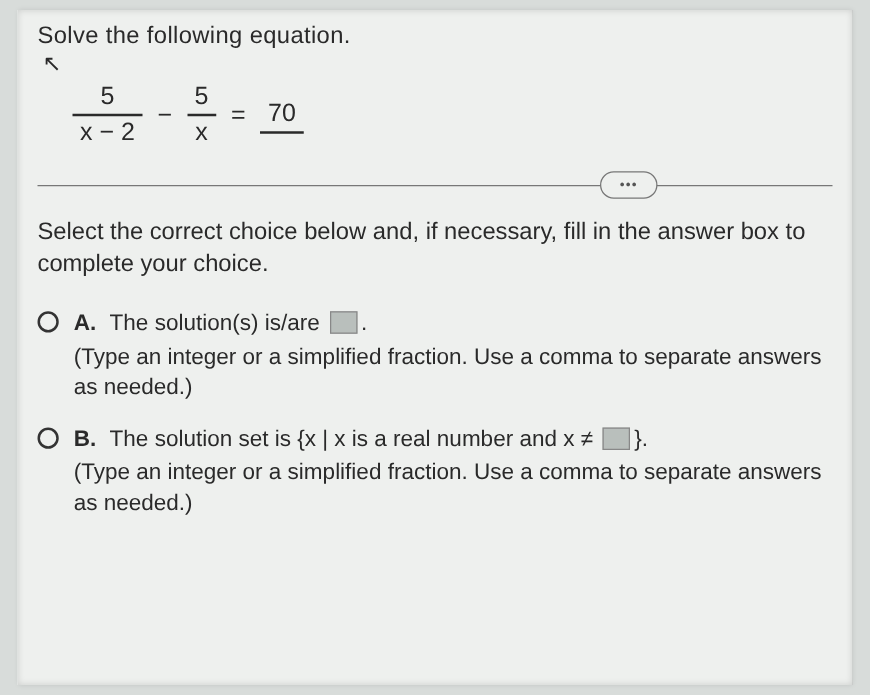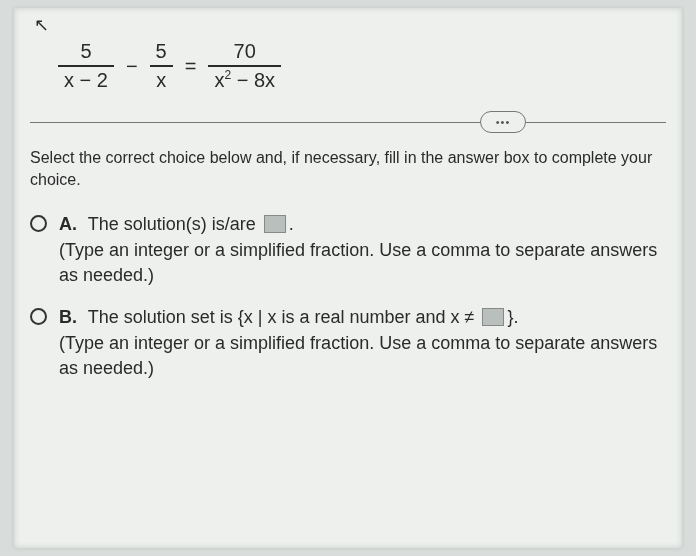--- a/index.html
+++ b/index.html
@@ -72,21 +72,21 @@
     height: 22px;
     display: flex;
     align-items: center;
     justify-content: center;
     font-size: 11px;
     letter-spacing: 1px;
     color: #555;
     cursor: pointer;
   }
   .instructions {
-    font-size: 16px;
+    font-size: 19px;
     line-height: 1.35;
     margin-bottom: 22px;
   }
   .choice {
     display: flex;
     gap: 12px;
     margin-bottom: 18px;
     font-size: 18px;
     line-height: 1.35;
     justify-content: center;
@@ -119,39 +119,39 @@
     vertical-align: -3px;
     margin: 0 3px;
     cursor: text;
   }
   .sup { font-size: 12px; vertical-align: super; line-height: 0; }
 </style>
 </head>
 <body>
 
 <div class="page">
+  <div class="title">Solve the following equation.</div>
   <div class="cursor">↖</div>
 
   <div class="equation">
     <span class="frac">
       <span class="num">5</span>
       <span class="bar"></span>
       <span class="den">x − 2</span>
     </span>
     <span class="op">−</span>
     <span class="frac">
       <span class="num">5</span>
       <span class="bar"></span>
       <span class="den">x</span>
     </span>
     <span class="op">=</span>
     <span class="frac">
       <span class="num">70</span>
       <span class="bar"></span>
-      <span class="den"><span>x</span><span class="sup">2</span><span> − 8x</span></span>
     </span>
   </div>
 
   <div class="hr-wrap">
     <hr class="hr-line">
     <div class="pill">•••</div>
   </div>
 
   <div class="instructions">Select the correct choice below and, if necessary, fill in the answer box to complete your choice.</div>
 

